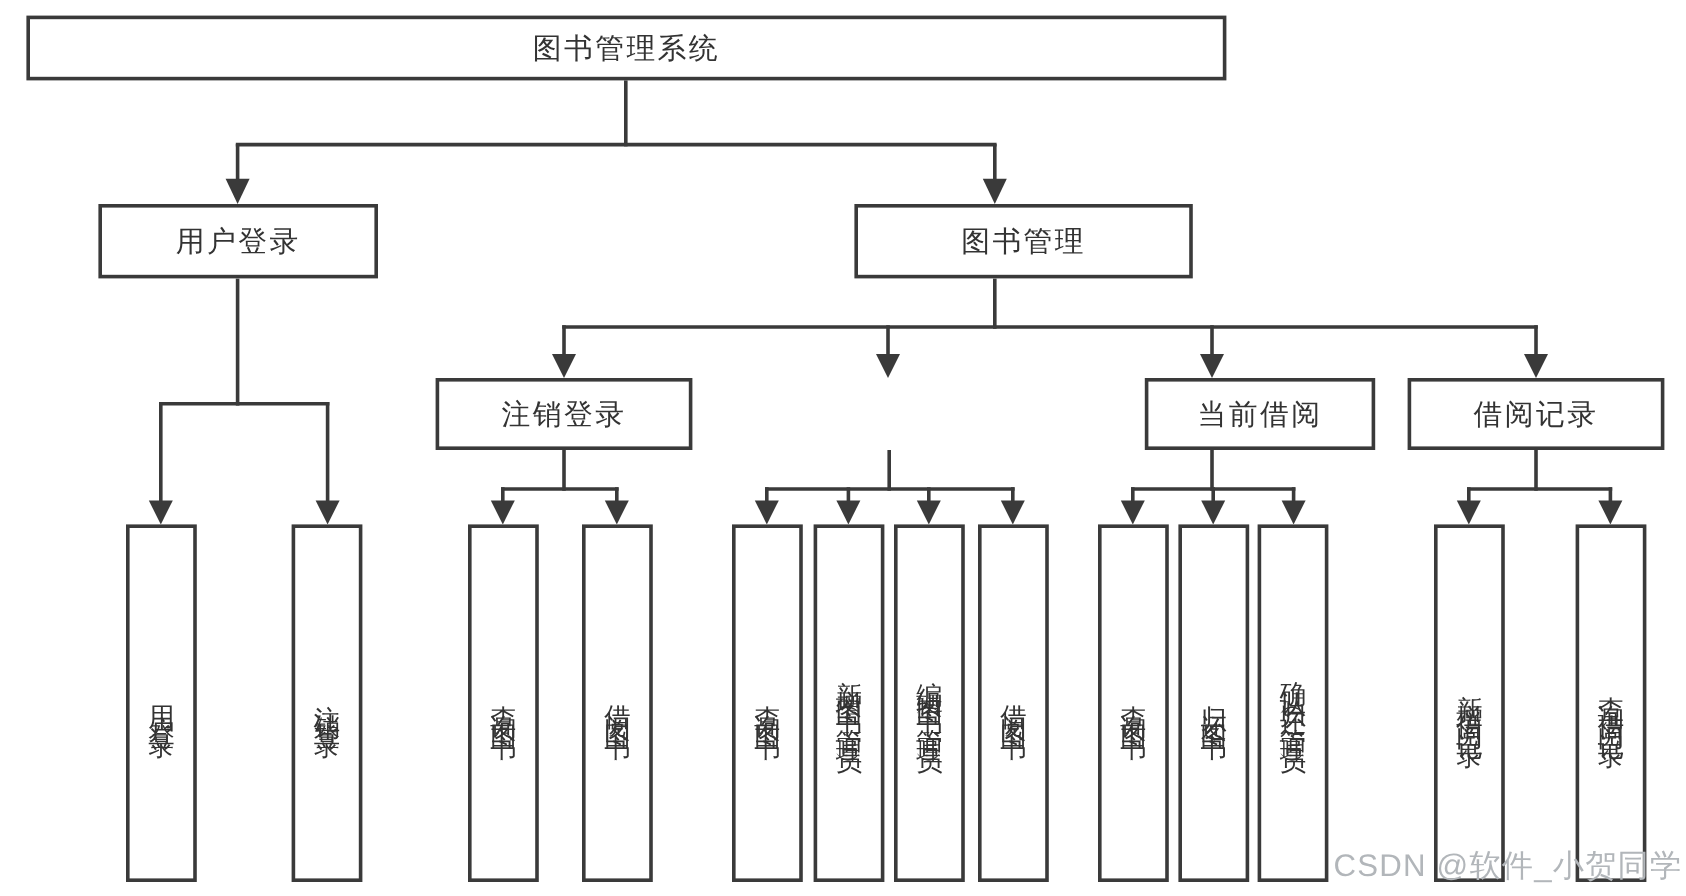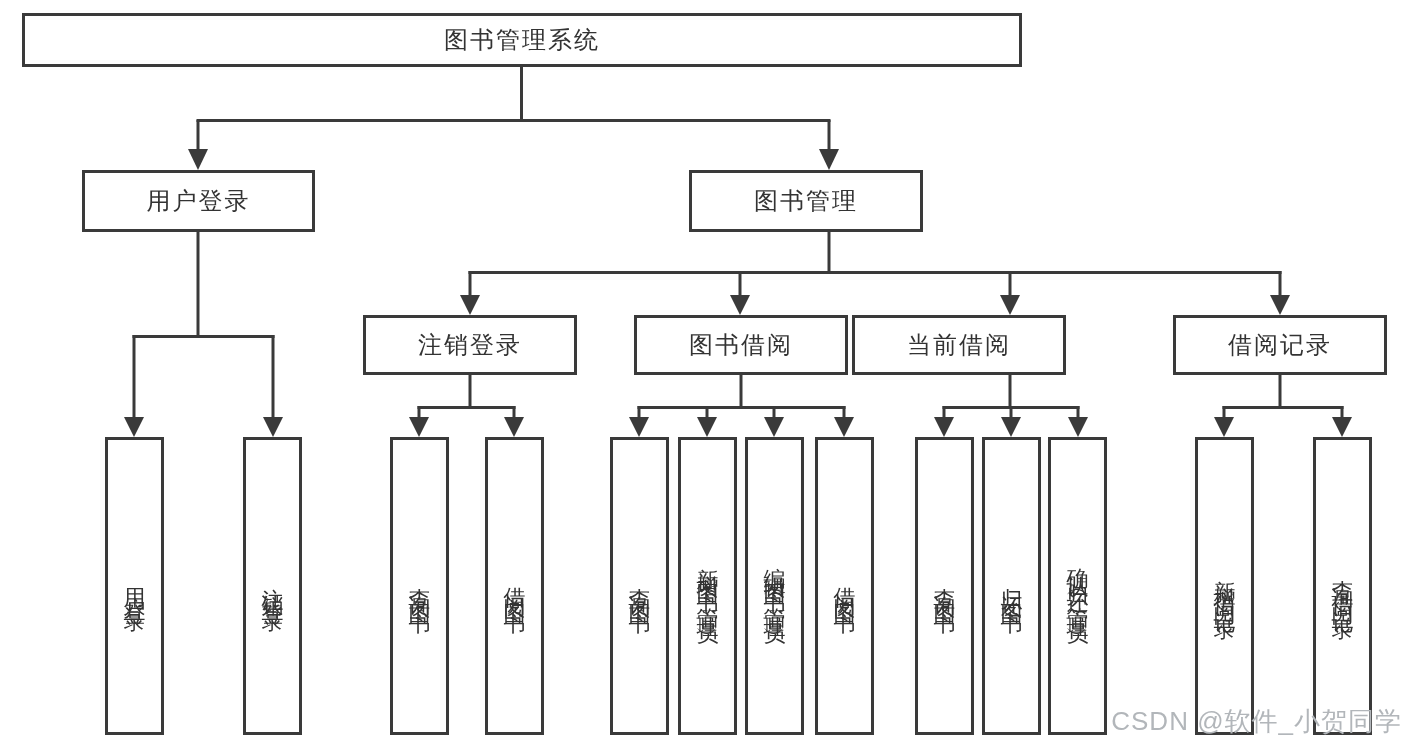--- a/index.html
+++ b/index.html
@@ -89,31 +89,28 @@
     <polygon points="1332,417 1352,417 1342,437" stroke="none"></polygon>
   </svg>
 
   <div class="node" style="left:22px;top:13px;width:1000px;height:54px">
     <span class="lbl">图书管理系统</span>
   </div>
 
   <div class="node" style="left:82px;top:170px;width:233px;height:62px">
     <span class="lbl">用户登录</span>
   </div>
-  <div class="node" style="left:689px;top:170px;width:234px;height:62px">
+  <div class="node" style="left:712px;top:170px;width:282px;height:62px">
     <span class="lbl">图书管理</span>
   </div>
 
   <div class="node" style="left:363px;top:315px;width:214px;height:60px">
     <span class="lbl">注销登录</span>
   </div>
-  <div class="node" style="left:634px;top:315px;width:214px;height:60px">
-    <span class="lbl">图书借阅</span>
-  </div>
-  <div class="node" style="left:852px;top:315px;width:214px;height:60px">
+  <div class="node" style="left:954px;top:315px;width:192px;height:60px">
     <span class="lbl">当前借阅</span>
   </div>
   <div class="node" style="left:1173px;top:315px;width:214px;height:60px">
     <span class="lbl">借阅记录</span>
   </div>
 
   <div class="node leaf" style="left:105px;top:437px;width:59px;height:298px">
     <span class="lbl">用户登录</span>
   </div>
   <div class="node leaf" style="left:243px;top:437px;width:59px;height:298px">

